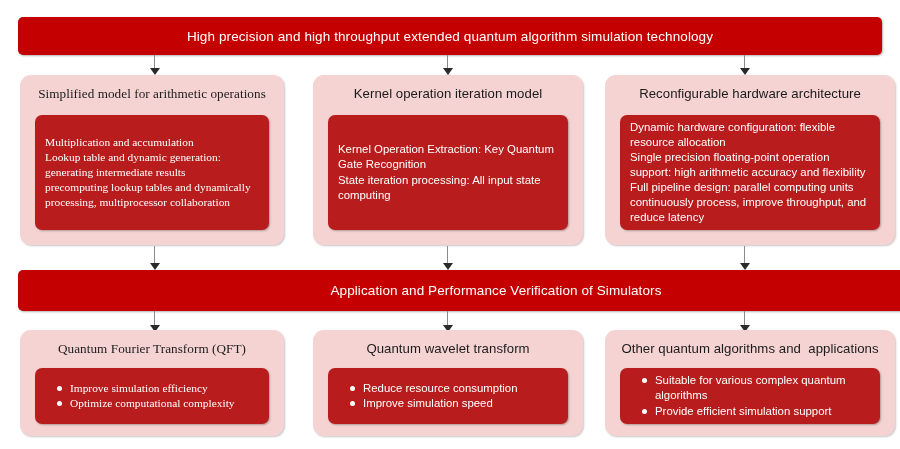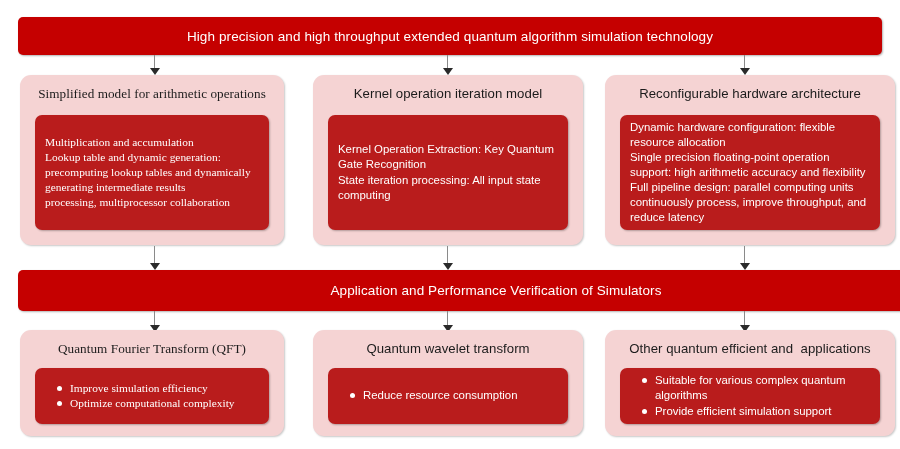--- a/index.html
+++ b/index.html
@@ -186,22 +186,22 @@
     <div class="shaft" style="height:13px;"></div>
       <div class="head"></div>
   </div>
 
   <div class="panel row-upper col-1">
     <div class="panel-title">Simplified model for arithmetic operations</div>
     <div class="panel-body">
       <div class="lines">
         <div class="line">Multiplication and accumulation</div>
         <div class="line">Lookup table and dynamic generation:</div>
+        <div class="line">generating intermediate results</div>
         <div class="line">precomputing lookup tables and dynamically</div>
-        <div class="line">generating intermediate results</div>
         <div class="line">processing, multiprocessor collaboration</div>
       </div>
     </div>
   </div>
 
   <div class="panel row-upper col-2">
     <div class="panel-title">Kernel operation iteration model</div>
     <div class="panel-body">
       <div class="lines">
         <div class="line">Kernel Operation Extraction: Key Quantum</div>
@@ -274,26 +274,30 @@
   </div>
 
   <div class="panel row-lower col-2">
     <div class="panel-title">Quantum wavelet transform</div>
     <div class="panel-body">
       <ul>
         <li>
           <span class="bullet"></span>
           <span>Reduce resource consumption</span>
         </li>
+        <li>
+          <span class="bullet"></span>
+          <span>Improve simulation speed</span>
+        </li>
       </ul>
     </div>
   </div>
 
   <div class="panel row-lower col-3">
-    <div class="panel-title">Other quantum efficient and  applications</div>
+    <div class="panel-title">Other quantum algorithms and  applications</div>
     <div class="panel-body">
       <ul>
         <li>
           <span class="bullet"></span>
           <span>Suitable for various complex quantum algorithms</span>
         </li>
         <li>
           <span class="bullet"></span>
           <span>Provide efficient simulation support</span>
         </li>

